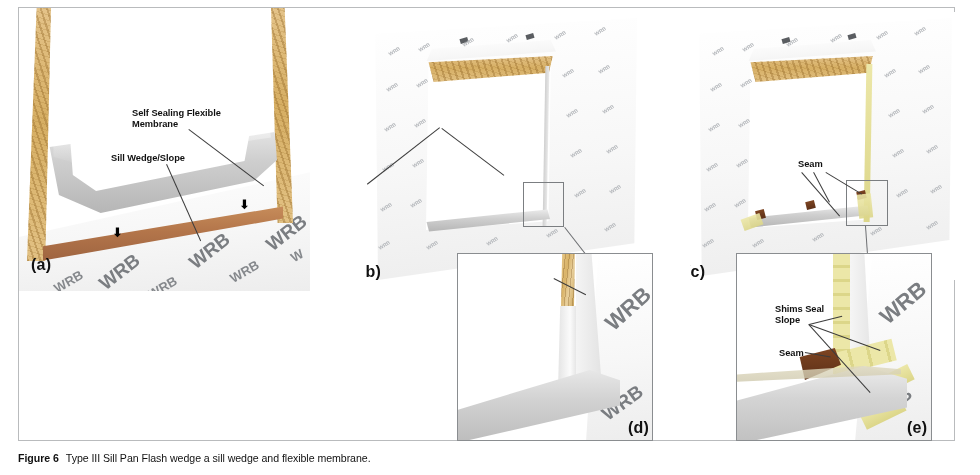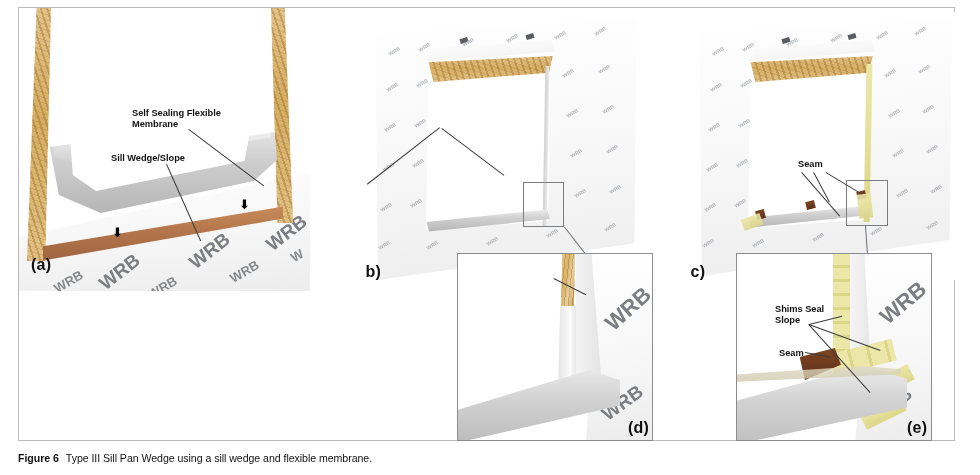--- a/index.html
+++ b/index.html
@@ -318,16 +318,16 @@
 
     <div class="lead" style="left:72px;top:70px;width:34px;transform:rotate(-14deg);"></div>
     <div class="lead" style="left:72px;top:70px;width:76px;transform:rotate(20deg);"></div>
     <div class="lead" style="left:72px;top:70px;width:92px;transform:rotate(48deg);"></div>
     <div class="lead" style="left:68px;top:98px;width:26px;transform:rotate(10deg);"></div>
 
     <div class="panel-letter" style="left:170px;top:166px;">(e)</div>
   </div>
 
   <div class="caption">
-    <b>Figure 6</b><span class="cap-text">Type III Sill Pan Wedge using a sill wedge and flexible membrane.</span>
+    <b>Figure 6</b><span class="cap-text">Type III Sill Pan Flash wedge a sill wedge and flexible membrane.</span>
   </div>
 
 </div>
 
 </body></html>

